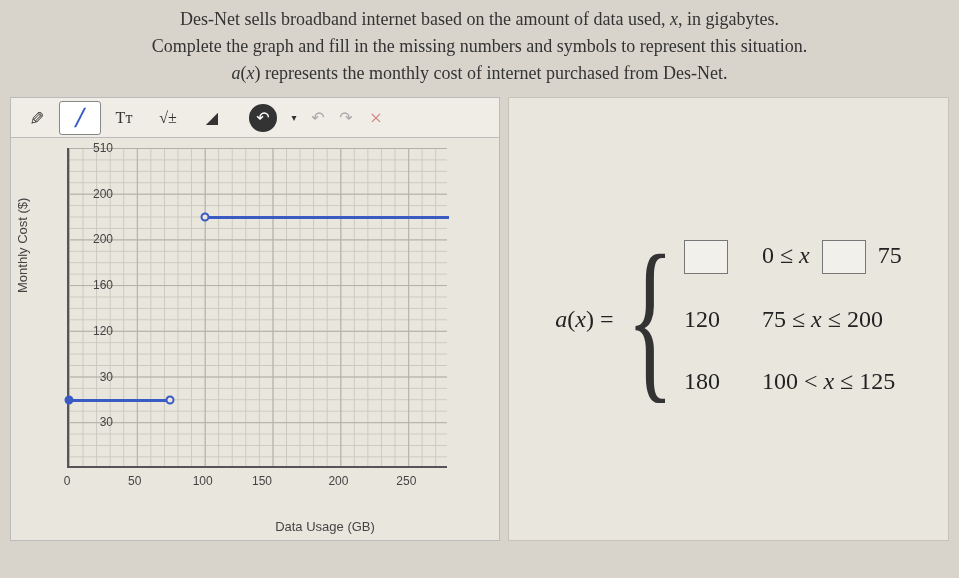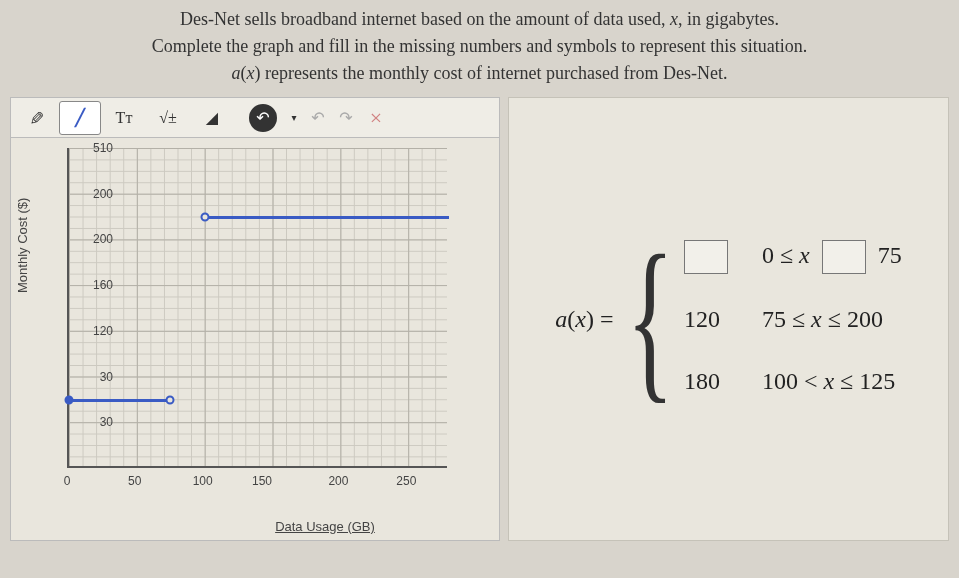--- a/index.html
+++ b/index.html
@@ -105,21 +105,20 @@
   .x-label {
     position: absolute;
     bottom: 6px;
     left: 0;
     right: 0;
     text-align: center;
     font-family: Arial, sans-serif;
     font-size: 13px;
     color: #444;
     padding-left: 140px;
-    text-decoration: underline;
   }
   .tick-y {
     position: absolute;
     right: 386px;
     font-family: Arial, sans-serif;
     font-size: 12px;
     color: #444;
     transform: translateY(-50%);
   }
   .tick-x {

